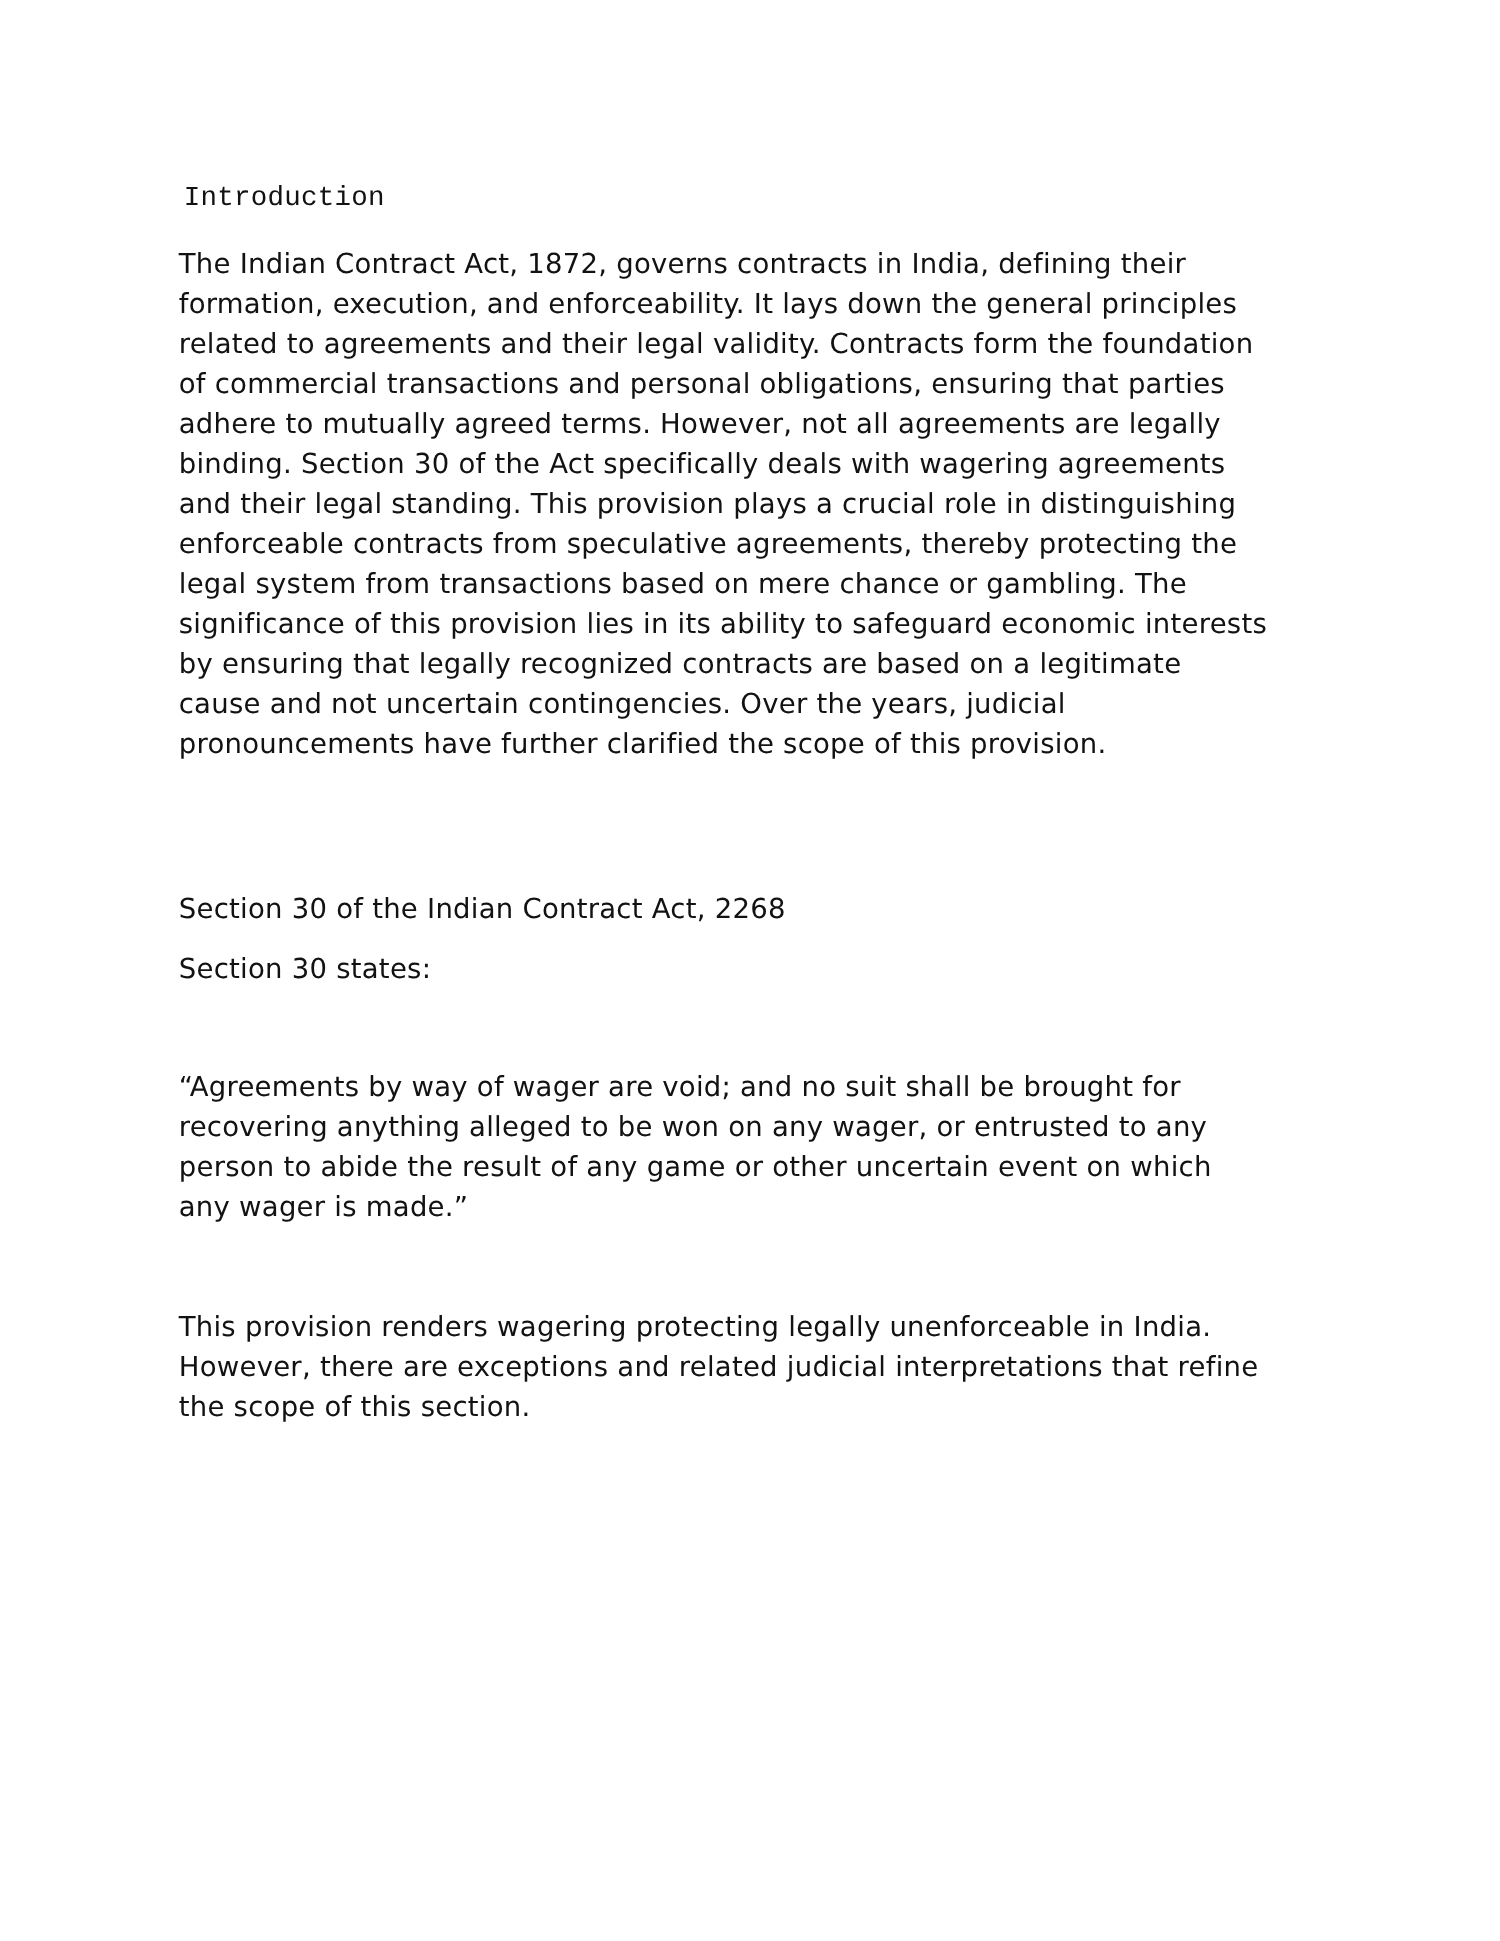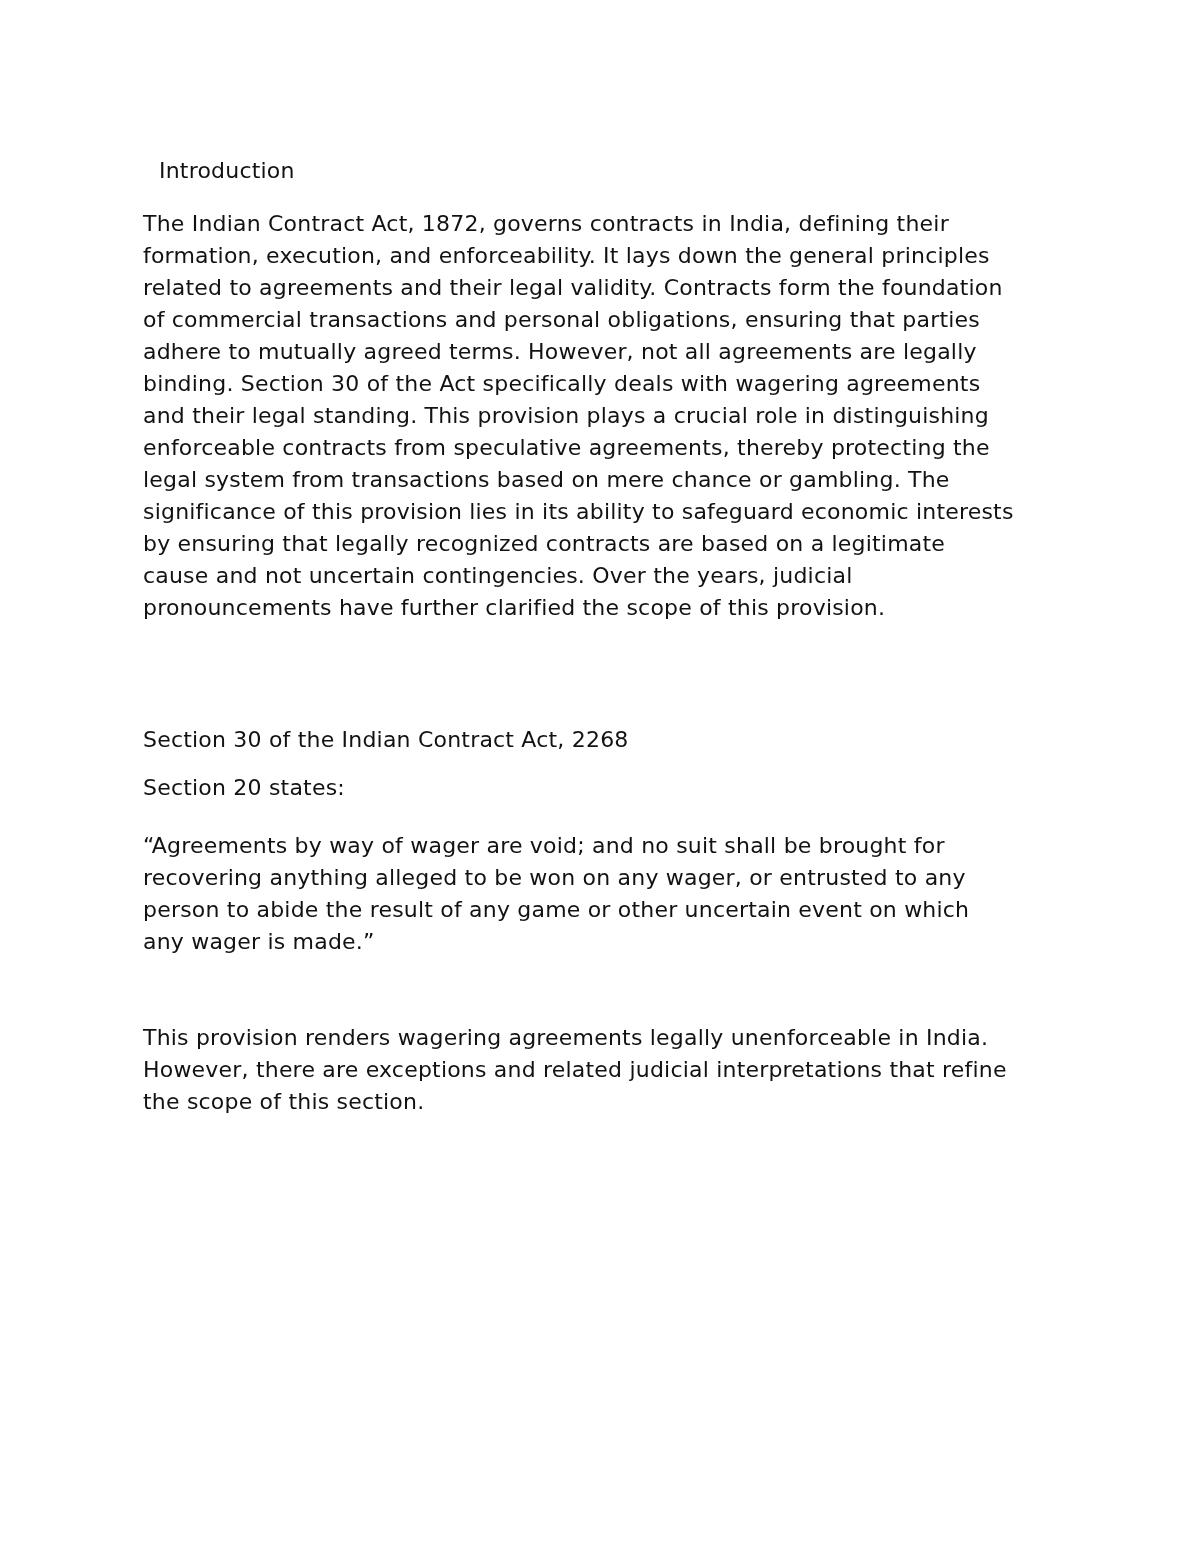--- a/index.html
+++ b/index.html
@@ -20,25 +20,25 @@
     line-height: 32px;
     letter-spacing: 0.2px;
   }
   .page p, .page h2 {
     white-space: pre-line;
     font-weight: normal;
     font-size: 22px;
     line-height: 32px;
     padding: 0;
   }
-  .h-intro      { margin: 16px; }
+  .h-intro      { margin: 4px; font-family: Liberation Mono, monospace; }
   .p-intro      { margin: 21px 0 0 0; }
   .h-sec30      { margin: 100px 0 0 0; }
   .p-states     { margin: 16px 0 0 0; }
-  .p-quote      { margin: 26px 0 0 0; }
+  .p-quote      { margin: 63px 0 0 0; }
   .p-closing    { margin: 64px 0 0 0; }
 </style>
 </head>
 <body>
 
 <div class="page">
   <h2 class="h-intro">Introduction</h2>
 
   <p class="p-intro">The Indian Contract Act, 1872, governs contracts in India, defining their
 formation, execution, and enforceability. It lays down the general principles
@@ -49,23 +49,23 @@
 and their legal standing. This provision plays a crucial role in distinguishing
 enforceable contracts from speculative agreements, thereby protecting the
 legal system from transactions based on mere chance or gambling. The
 significance of this provision lies in its ability to safeguard economic interests
 by ensuring that legally recognized contracts are based on a legitimate
 cause and not uncertain contingencies. Over the years, judicial
 pronouncements have further clarified the scope of this provision.</p>
 
   <h2 class="h-sec30">Section 30 of the Indian Contract Act, 2268</h2>
 
-  <p class="p-states">Section 20 states:</p>
+  <p class="p-states">Section 30 states:</p>
 
   <p class="p-quote">“Agreements by way of wager are void; and no suit shall be brought for
 recovering anything alleged to be won on any wager, or entrusted to any
 person to abide the result of any game or other uncertain event on which
 any wager is made.”</p>
 
-  <p class="p-closing">This provision renders wagering agreements legally unenforceable in India.
+  <p class="p-closing">This provision renders wagering protecting legally unenforceable in India.
 However, there are exceptions and related judicial interpretations that refine
 the scope of this section.</p>
 </div>
 
 </body></html>

